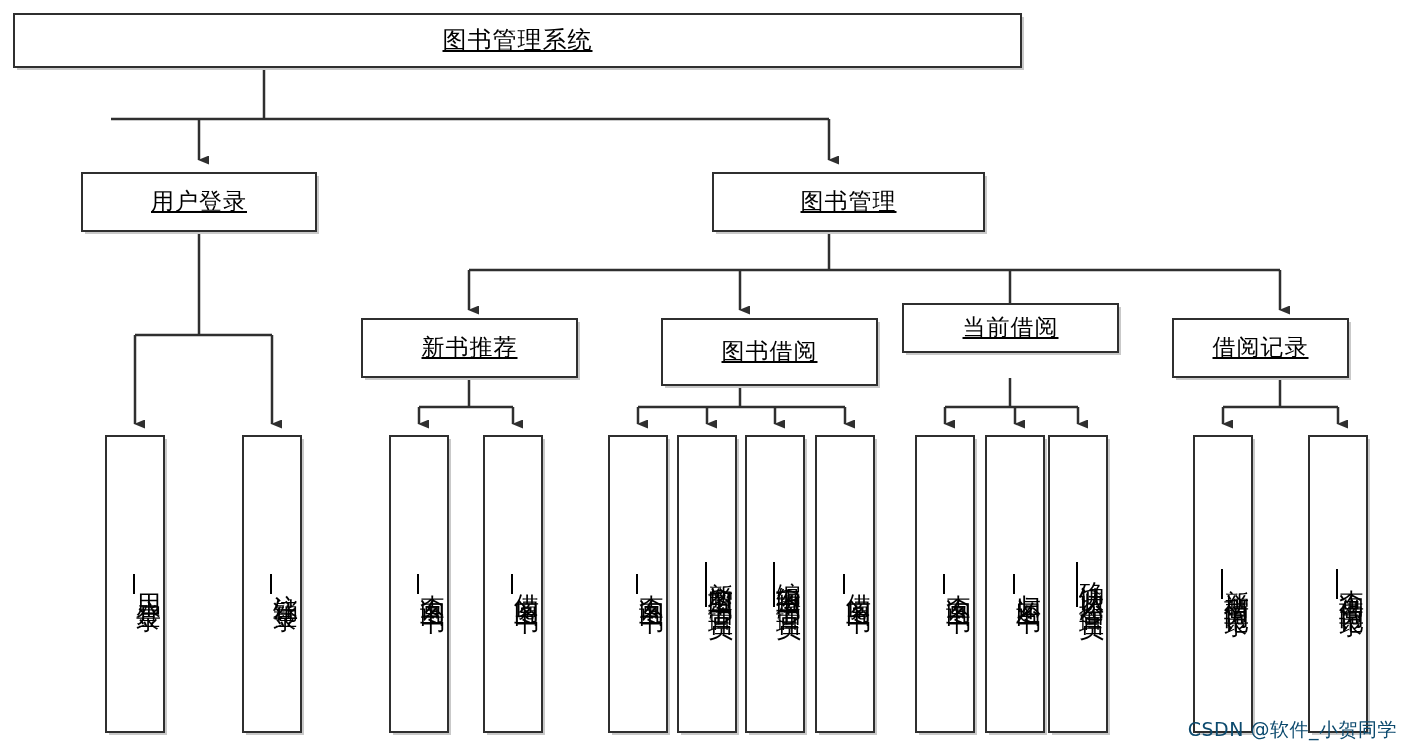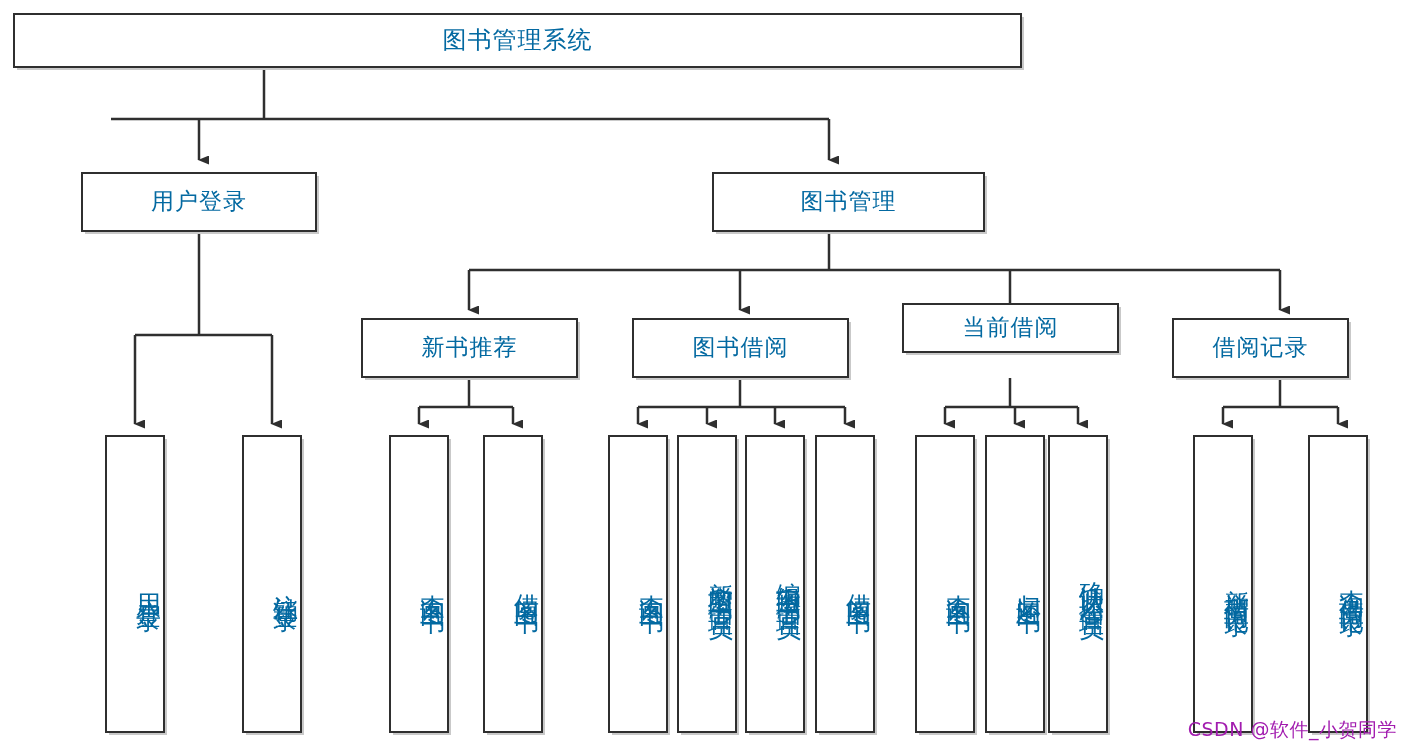--- a/index.html
+++ b/index.html
@@ -28,23 +28,24 @@
   }
   .node {
     position: absolute;
     box-sizing: border-box;
     background: #ffffff;
     border: 2px solid #2f2f2f;
     box-shadow: 3px 3px 0 -1px #c9c9c9;
     display: flex;
     align-items: center;
     justify-content: center;
-    color: #0369a1;
+    color: #000000;
     line-height: 1.18;
     text-align: center;
+    text-decoration: underline;
   }
   .node-h {
     font-size: 23px;
     letter-spacing: 1px;
     padding: 0 6px;
   }
   .node-title {
     font-size: 24px;
     letter-spacing: 1px;
   }
@@ -57,21 +58,21 @@
     align-items: flex-start;
     justify-content: center;
     white-space: nowrap;
     overflow: hidden;
   }
   .watermark {
     position: absolute;
     right: 8px;
     bottom: 4px;
     font-size: 19px;
-    color: #a21caf;
+    color: #0c4a6e;
     letter-spacing: 0.5px;
     white-space: nowrap;
   }
 </style>
 </head>
 <body>
 
 <div id="canvas">
 
   <svg class="edges" viewBox="0 0 1405 747" xmlns="http://www.w3.org/2000/svg">
@@ -131,21 +132,21 @@
   <div class="node node-h" style="left:81px; top:172px; width:236px; height:60px;">
     <span>用户登录</span>
   </div>
   <div class="node node-h" style="left:712px; top:172px; width:273px; height:60px;">
     <span>图书管理</span>
   </div>
 
   <div class="node node-h" style="left:361px; top:318px; width:217px; height:60px;">
     <span>新书推荐</span>
   </div>
-  <div class="node node-h" style="left:632px; top:318px; width:217px; height:60px;">
+  <div class="node node-h" style="left:661px; top:318px; width:217px; height:68px;">
     <span>图书借阅</span>
   </div>
   <div class="node node-h" style="left:902px; top:303px; width:217px; height:50px;">
     <span>当前借阅</span>
   </div>
   <div class="node node-h" style="left:1172px; top:318px; width:177px; height:60px;">
     <span>借阅记录</span>
   </div>
 
   <div class="node node-v" style="left:105px; top:435px; width:60px; height:298px;">

